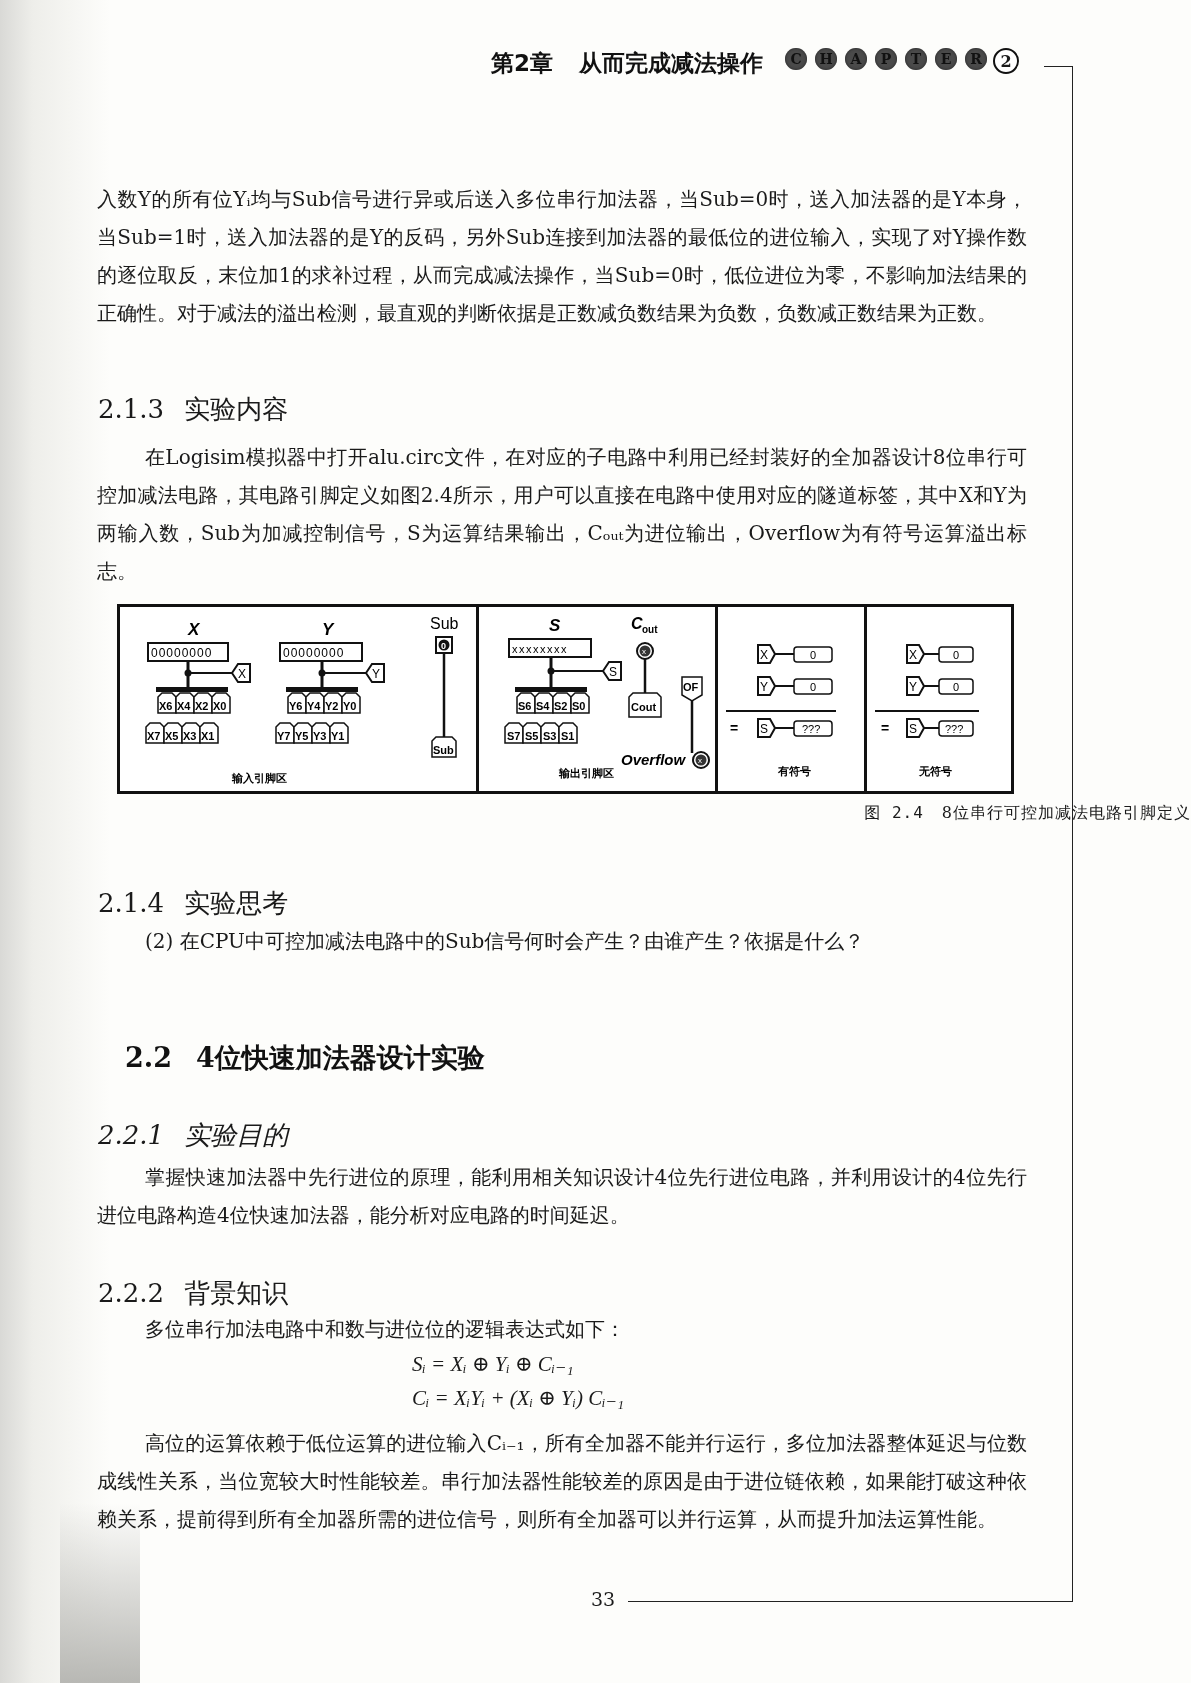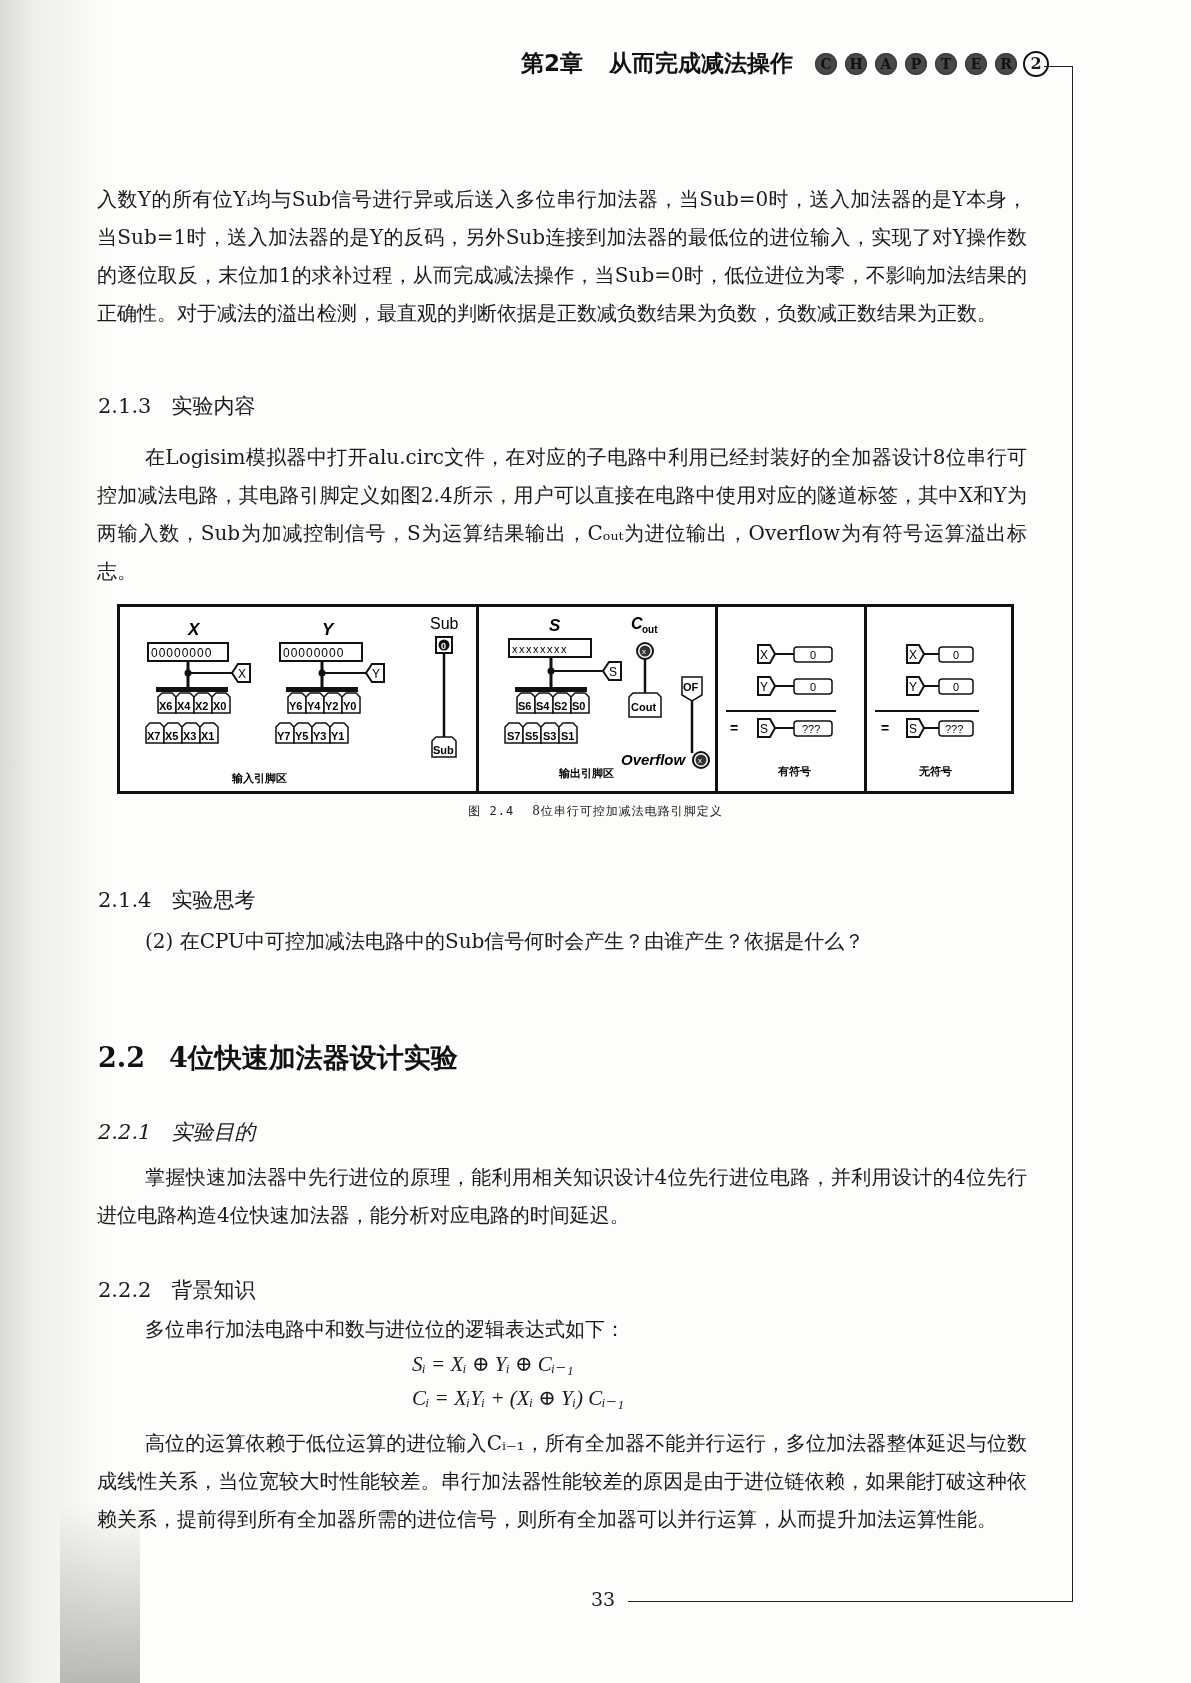--- a/index.html
+++ b/index.html
@@ -11,21 +11,21 @@
   }
   .binding-shadow {
     position: absolute; left: 0; top: 0; width: 110px; height: 1683px;
     background: linear-gradient(to right, #d9d9d6 0%, #eeeeea 30%, rgba(253,253,251,0) 100%);
   }
   .binding-shadow-bottom {
     position: absolute; left: 60px; bottom: 0; width: 80px; height: 180px;
     background: linear-gradient(to top, #b8b8b4 0%, rgba(253,253,251,0) 100%);
   }
   
-  .header { position: absolute; left: 521px; top: 48px; display: flex; align-items: center; }
+  .header { position: absolute; left: 491px; top: 48px; display: flex; }
   .chapter-label { font-family: "DejaVu Sans", "Liberation Sans", sans-serif; font-weight: bold; font-size: 23px; color: #111; letter-spacing: 0; }
   .chapter-title { font-family: "DejaVu Sans", "Liberation Sans", sans-serif; font-weight: bold; font-size: 23px; color: #111; margin-left: 26px; }
   .chapter-letters { display: flex; margin-left: 22px; gap: 8px; }
   .chapter-letter {
     width: 22px; height: 22px; border-radius: 50%; background: #4a4a4a;
     color: #111; font-weight: bold; font-size: 14px; display: flex; align-items: center; justify-content: center;
     font-family: "DejaVu Serif", serif;
     box-shadow: inset 0 0 3px #222;
   }
   .chapter-num {
@@ -33,30 +33,30 @@
     font-weight: bold; font-size: 16px; display: flex; align-items: center; justify-content: center;
     margin-left: 6px; font-family: "DejaVu Serif", serif;
   }
   .frame-top { position: absolute; left: 1044px; top: 66px; width: 29px; border-top: 1.5px solid #222; }
   .frame-right { position: absolute; left: 1072px; top: 66px; height: 1536px; border-left: 1.5px solid #222; }
   .frame-bottom { position: absolute; left: 628px; top: 1601px; width: 445px; border-top: 1.5px solid #222; }
 
   .body-text { position: absolute; left: 97px; width: 930px; font-size: 20px; line-height: 38px; text-align: justify; color: #1a1a1a; }
   .para { margin: 0; }
   .indent { text-indent: 48px; }
-  .h3 { position: absolute; left: 98px; font-size: 21px; color: #1a1a1a; }
+  .h3 { position: absolute; left: 98px; font-size: 26px; color: #1a1a1a; }
   .h3 .num { margin-right: 20px; }
   .h2 { position: absolute; left: 98px; font-size: 27px; font-weight: bold; color: #111; }
-  .h2 .num { margin-right: 24px; }
+  .h2 .num { margin-right: 24px; margin-left: 27px; }
 
   
   .figure { position: absolute; left: 117px; top: 604px; width: 891px; height: 184px; border: 3px solid #111; background: #fff; display: flex; }
   .fig-panel { position: relative; height: 100%; border-right: 3px solid #111; }
   .fig-panel:last-child { border-right: none; }
-  .fig-caption { position: absolute; left: 0; width: 1191px; top: 803px; text-align: center; font-size: 12px; letter-spacing: 1px; }
+  .fig-caption { position: absolute; left: 0; width: 1191px; top: 803px; text-align: right; font-size: 16px; letter-spacing: 1px; }
   .fig-caption .num { margin-right: 18px; font-family: "DejaVu Sans Mono", monospace; }
   svg text { font-family: "Liberation Sans", "DejaVu Sans", sans-serif; }
 
   .formula { position: absolute; left: 412px; font-size: 21px; font-style: italic; font-family: "Liberation Serif", "DejaVu Serif", serif; }
   .page-num { position: absolute; left: 591px; top: 1588px; font-size: 19px; }
 </style>
 </head>
 <body>
 
 <div class="binding-shadow"></div>

